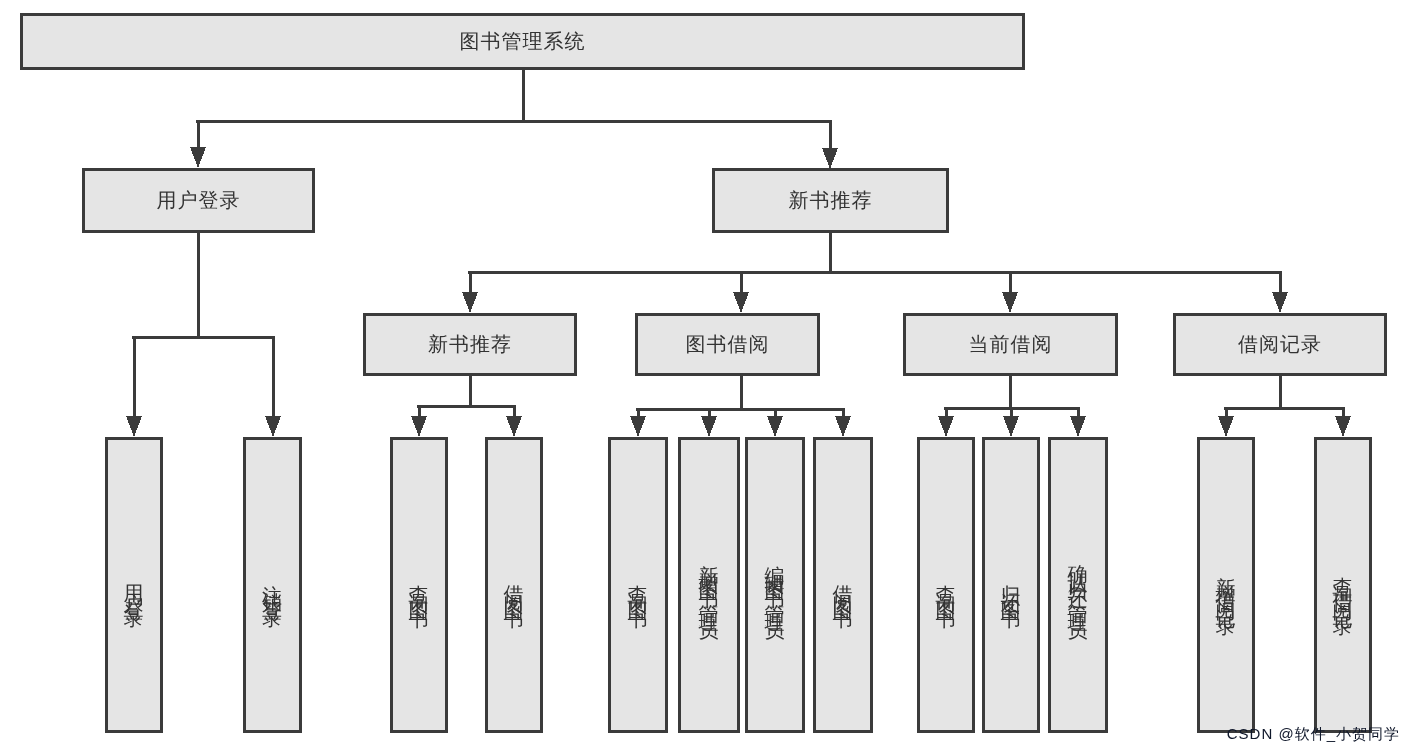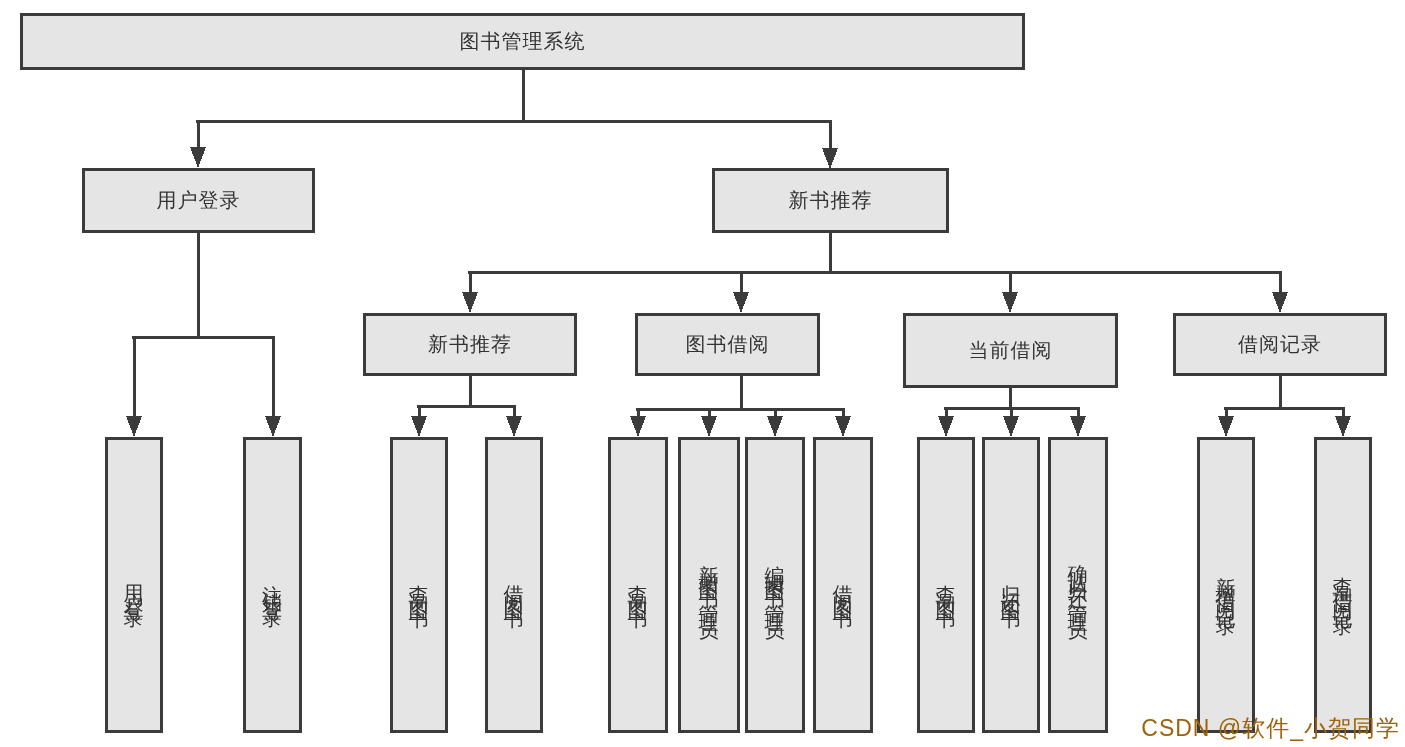--- a/index.html
+++ b/index.html
@@ -40,22 +40,22 @@
     writing-mode: vertical-rl;
     text-orientation: mixed;
     letter-spacing: 8px;
     font-size: 20px;
     line-height: 1;
   }
   .watermark {
     position: absolute;
     right: 5px;
     bottom: 3px;
-    font-size: 23px;
-    color: #a16207;
+    font-size: 15px;
+    color: #0f172a;
     letter-spacing: 1px;
     white-space: nowrap;
   }
 </style>
 </head>
 <body>
 
 <div class="canvas">
 
   <svg class="connectors" viewBox="0 0 1405 747" xmlns="http://www.w3.org/2000/svg" stroke="#3b3b3b" stroke-width="3" fill="#3b3b3b" shape-rendering="crispEdges">
@@ -134,21 +134,21 @@
     </g>
   </svg>
 
   <div class="box" style="left:20px; top:13px; width:1005px; height:57px;">图书管理系统</div>
 
   <div class="box" style="left:82px; top:168px; width:233px; height:65px;">用户登录</div>
   <div class="box" style="left:712px; top:168px; width:237px; height:65px;">新书推荐</div>
 
   <div class="box" style="left:363px; top:313px; width:214px; height:63px;">新书推荐</div>
   <div class="box" style="left:635px; top:313px; width:185px; height:63px;">图书借阅</div>
-  <div class="box" style="left:903px; top:313px; width:215px; height:75px;">当前借阅</div>
+  <div class="box" style="left:903px; top:313px; width:215px; height:63px;">当前借阅</div>
   <div class="box" style="left:1173px; top:313px; width:214px; height:63px;">借阅记录</div>
 
   <div class="box v" style="left:105px; top:437px; width:58px; height:296px;">
     <span>用户登录</span>
   </div>
   <div class="box v" style="left:243px; top:437px; width:59px; height:296px;">
     <span>注销登录</span>
   </div>
 
   <div class="box v" style="left:390px; top:437px; width:58px; height:296px;">

